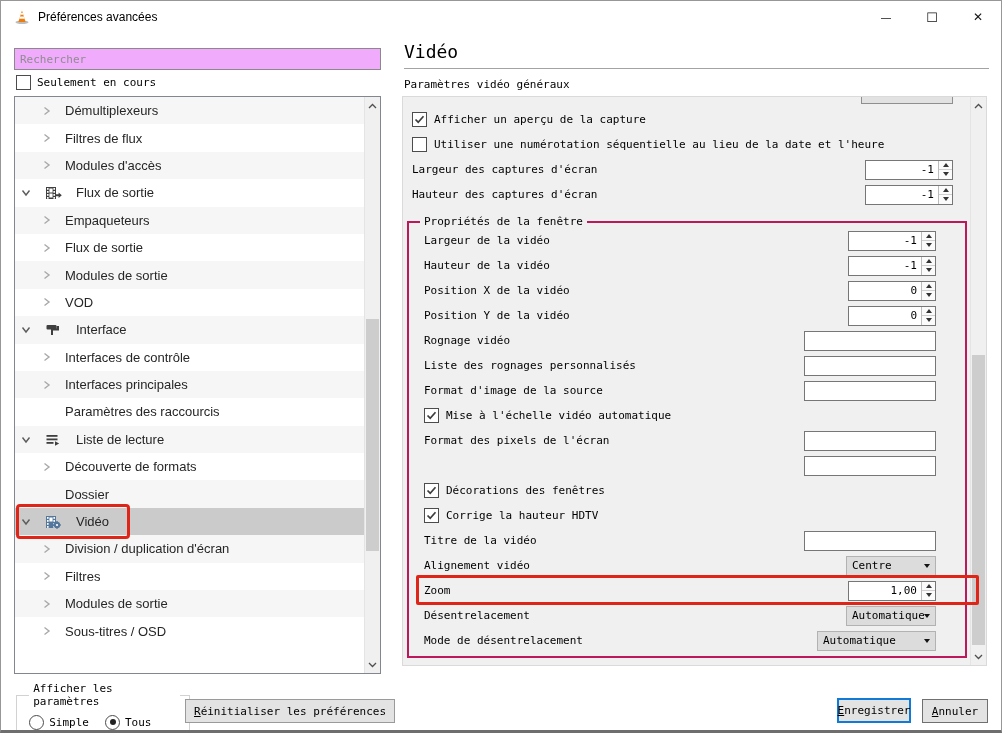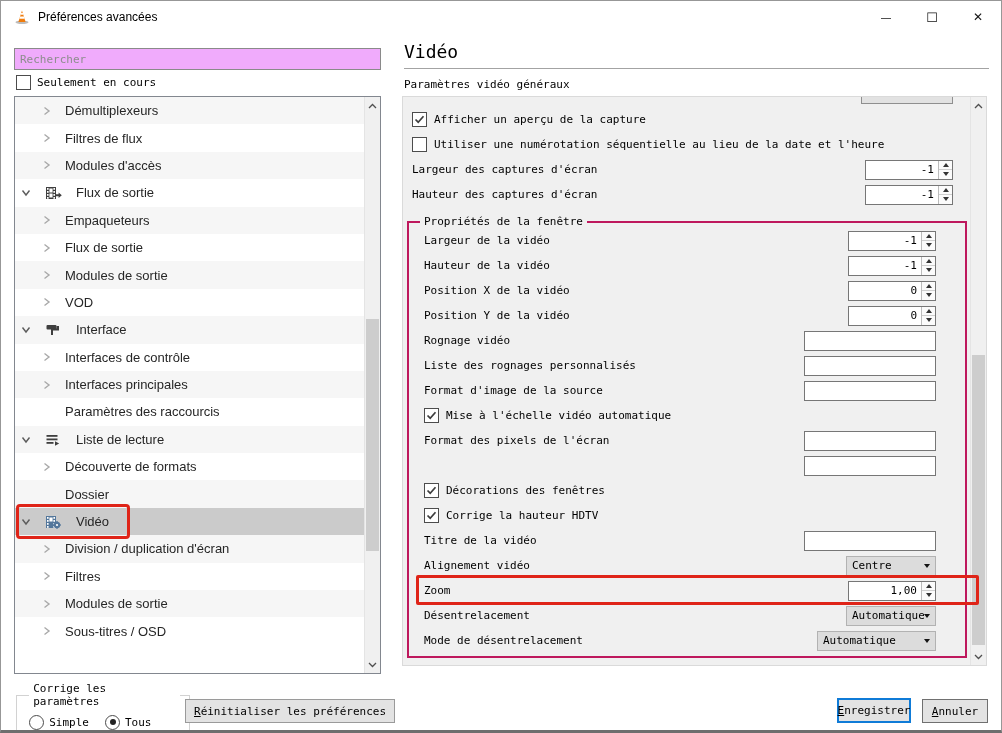--- a/index.html
+++ b/index.html
@@ -415,21 +415,21 @@
       <span class="sthumb"></span>
       <span class="sarrow bot">
           <svg width="9" height="6">
             <path d="M1 1 L4.5 4.5 L8 1" stroke="#4f4f4f" stroke-width="1.3" fill="none"></path>
           </svg>
         </span>
     </div>
   </div>
 
   <fieldset class="fset" id="showset">
-    <legend>Corrige les paramètres</legend>
+    <legend>Afficher les paramètres</legend>
     <div class="radios">
 
     <span class="radio">
           <span class="rdot"></span>
           <span class="rlabel">Simple</span>
         </span>
         <span class="radio selected">
           <span class="rdot">
             <span class="rdot-in"></span>
           </span>

